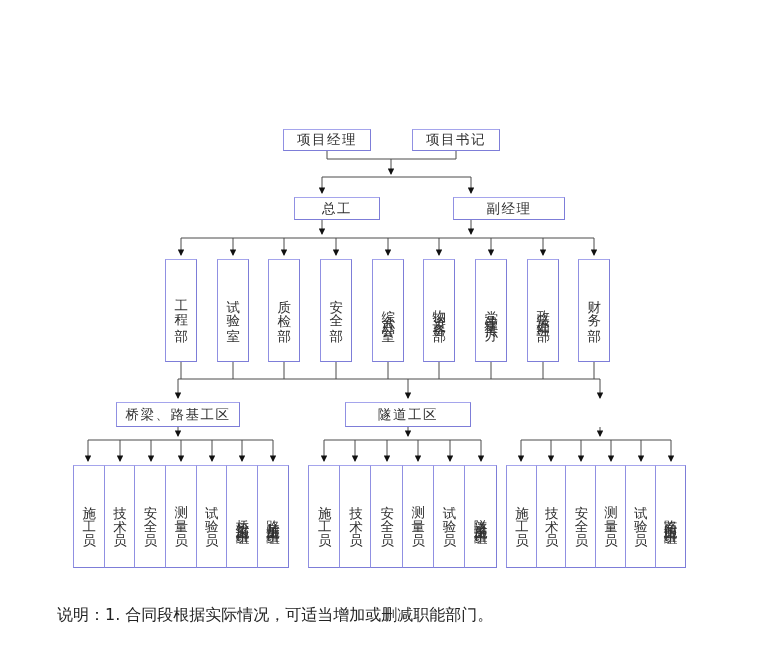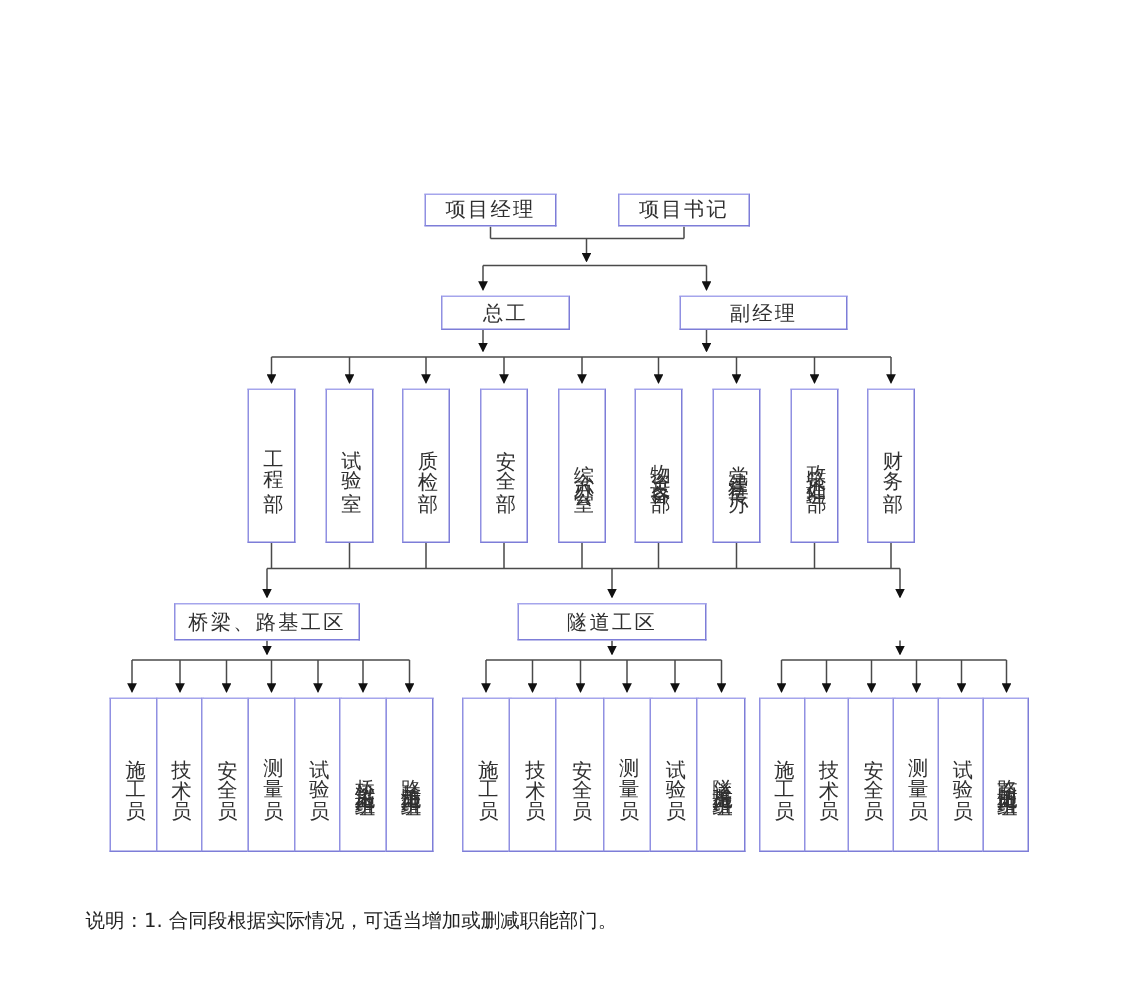--- a/index.html
+++ b/index.html
@@ -22,21 +22,21 @@
     display:block;line-height:1;
   }
   .vs3{letter-spacing:1.05em;}
   .vs5{letter-spacing:0.34em;}
   .vs6{letter-spacing:0.18em;}
   .team-group{
     position:absolute;display:flex;z-index:2;
   }
   .team-group .box{position:relative;flex:1 1 0;margin-left:-1.6px;height:100%;}
   .team-group .box:first-child{margin-left:0;}
-  .notes{position:absolute;left:57px;top:603px;font-size:13px;line-height:23px;color:#222;}
+  .notes{position:absolute;left:57px;top:603px;font-size:16px;line-height:23px;color:#222;}
   .notes .line2{padding-left:44px;}
 </style>
 </head>
 <body>
 
 <div class="page">
 
   <div class="title">
   </div>
 

